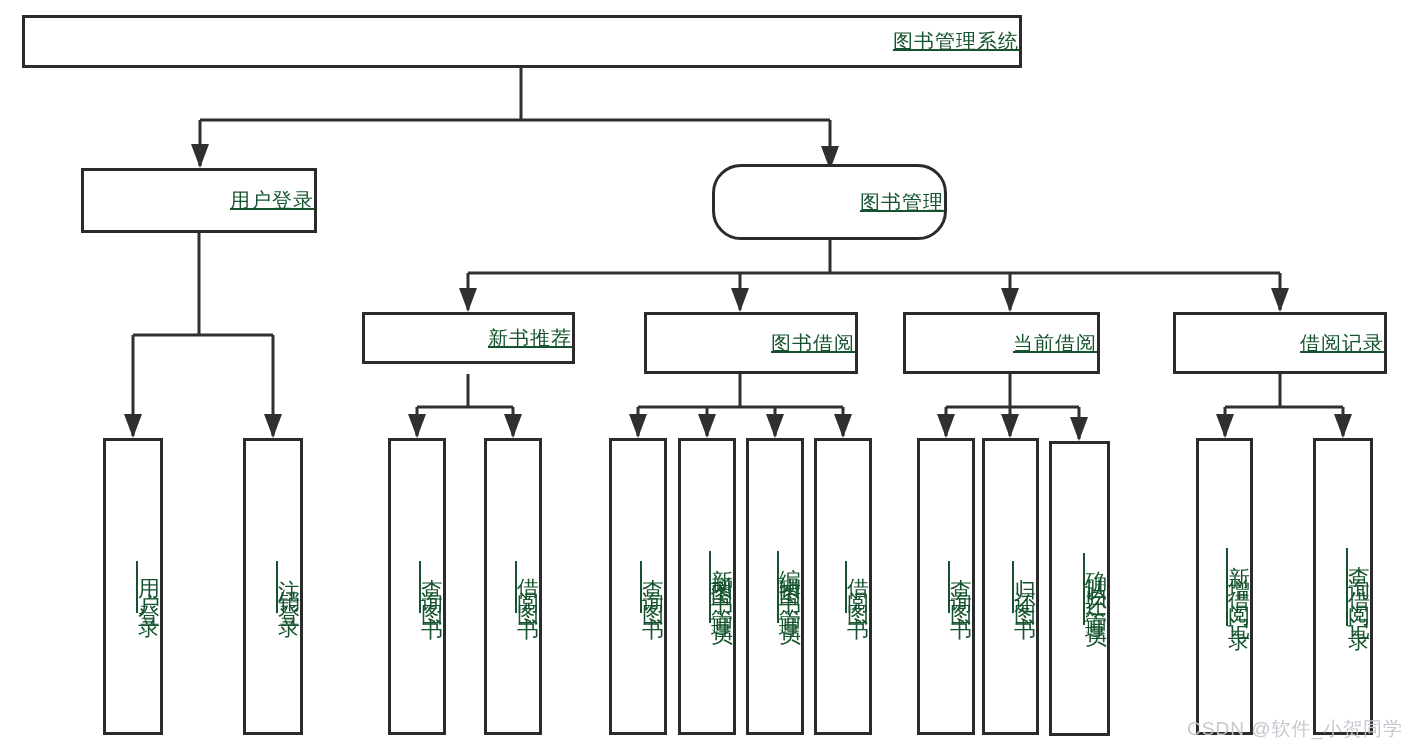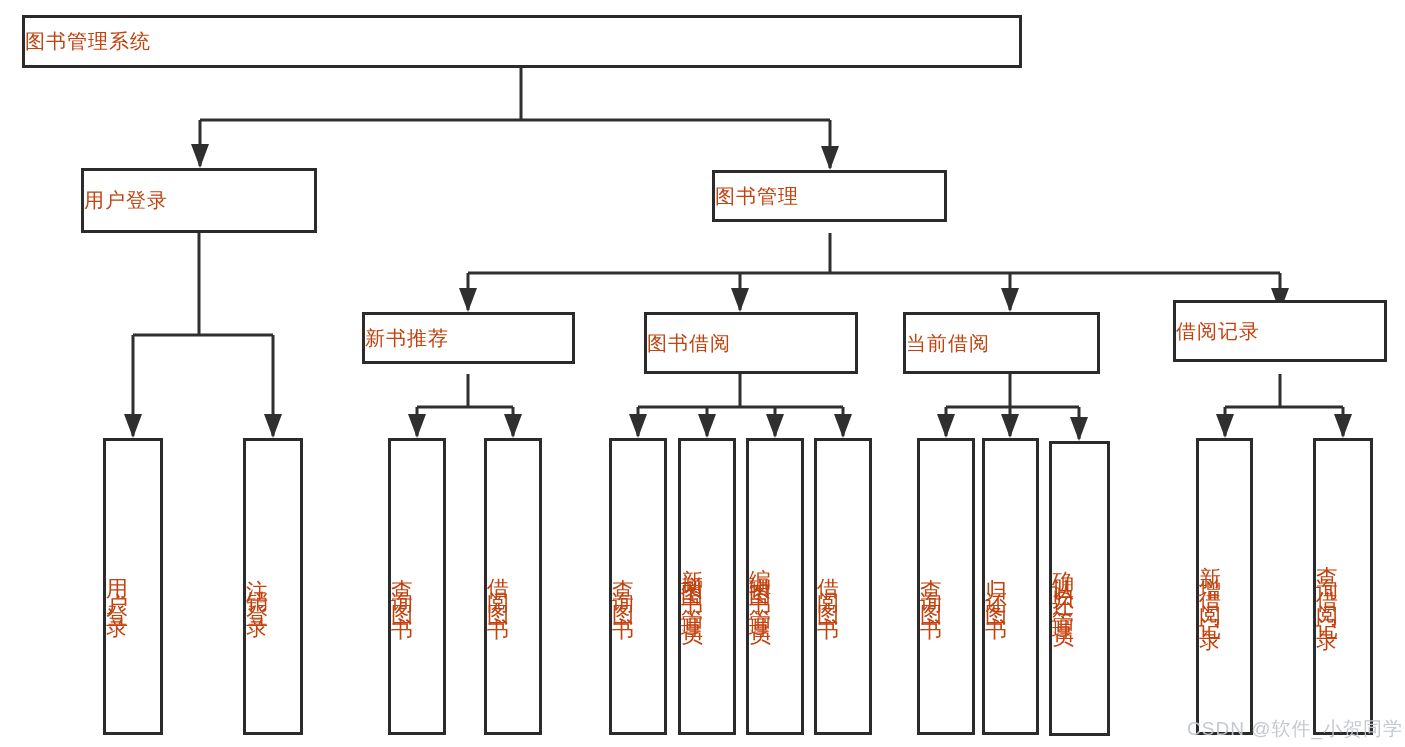--- a/index.html
+++ b/index.html
@@ -20,23 +20,24 @@
     left: 0; top: 0;
     z-index: 1;
   }
   .node {
     position: absolute;
     box-sizing: border-box;
     background: #ffffff;
     border: 3px solid #2b2b2b;
     display: flex;
     align-items: center;
-    justify-content: flex-start;
+    justify-content: flex-end;
     z-index: 2;
-    color: #c2410c;
+    color: #14532d;
+    text-decoration: underline;
   }
   .h-label {
     font-size: 20px;
     letter-spacing: 1px;
     white-space: nowrap;
   }
   .v-label {
     writing-mode: vertical-rl;
     text-orientation: mixed;
     font-size: 22px;
@@ -97,34 +98,34 @@
     </g>
   </svg>
 
   <div class="node" style="left:22px; top:15px; width:1000px; height:53px;">
     <span class="h-label">图书管理系统</span>
   </div>
 
   <div class="node" style="left:81px; top:168px; width:236px; height:65px;">
     <span class="h-label">用户登录</span>
   </div>
-  <div class="node" style="left:712px; top:170px; width:235px; height:52px;">
+  <div class="node" style="left:712px; top:164px; width:235px; height:76px;border-radius:29px;">
     <span class="h-label">图书管理</span>
   </div>
 
   <div class="node" style="left:362px; top:312px; width:213px; height:52px;">
     <span class="h-label">新书推荐</span>
   </div>
   <div class="node" style="left:633px; top:312px; width:214px; height:62px;margin-left:11px;">
     <span class="h-label">图书借阅</span>
   </div>
   <div class="node" style="left:903px; top:312px; width:197px; height:62px;">
     <span class="h-label">当前借阅</span>
   </div>
-  <div class="node" style="left:1173px; top:300px; width:214px; height:62px;">
+  <div class="node" style="left:1173px; top:312px; width:214px; height:62px;">
     <span class="h-label">借阅记录</span>
   </div>
 
   <div class="node" style="left:103px; top:438px; width:60px; height:297px;">
     <span class="v-label">用户登录</span>
   </div>
   <div class="node" style="left:243px; top:438px; width:60px; height:297px;">
     <span class="v-label">注销登录</span>
   </div>
 

